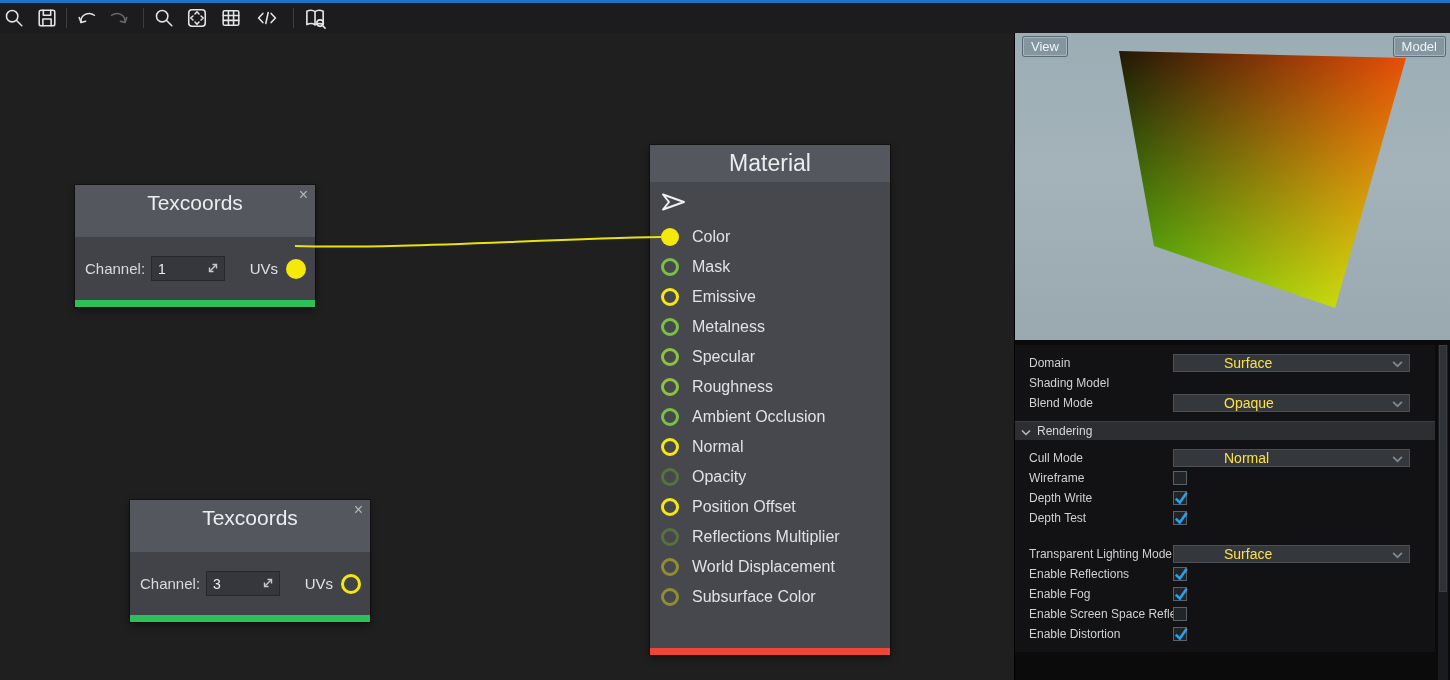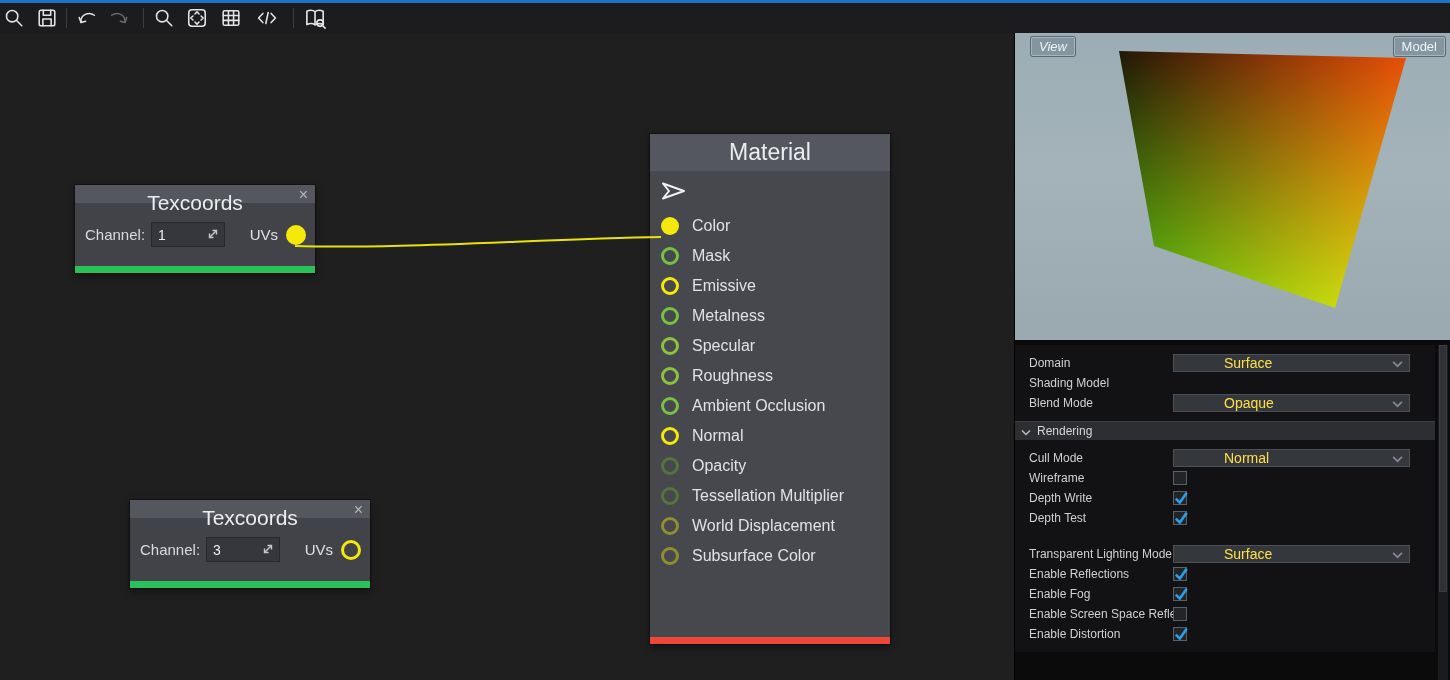--- a/index.html
+++ b/index.html
@@ -16,21 +16,21 @@
   .tb-icon.dim svg { stroke:#67686b; }
   .tb-sep { width:1px; height:20px; background:#3b3d40; }
 
   
   .graph { position:absolute; left:0; top:33px; width:1013px; height:647px; background:#1f1f20; }
   .wires { position:absolute; left:0; top:0; width:1013px; height:647px; pointer-events:none; z-index:6; }
 
   .node { position:absolute; width:240px; z-index:5;
           box-shadow:0 0 0 1px rgba(0,0,0,.35), 0 3px 8px rgba(0,0,0,.45); }
   .node-title { background:#55575f; color:#ecedee; text-align:center; position:relative; }
-  .tex-title { height:18px; line-height:35px; font-size:21px; }
+  .tex-title { height:52px; line-height:35px; font-size:21px; }
   .mat-title { height:37px; line-height:37px; font-size:23px; }
   .node-close { position:absolute; right:7px; top:1px; font-size:16px; color:#b4b8bd; cursor:pointer; line-height:18px; }
   .tex-body { background:#414348; height:63px; display:flex; align-items:center; padding:0 9px 0 10px; }
   .accent-bar { height:7px; width:100%; }
 
   .chan-label { font-size:15px; color:#d8dadc; margin-right:6px; }
   .chan-input { width:74px; height:25px; background:#35373c; border:1px solid #26282b;
                 display:flex; align-items:center; padding:0 5px 0 6px; }
   .chan-val { color:#eceef0; font-size:14px; flex:1; }
   .chan-expand svg { stroke:#c6c9cc; fill:none; stroke-width:1.4; }
@@ -45,21 +45,21 @@
   .m-port-label { font-size:16px; color:#e0e2e4; margin-left:13px; white-space:nowrap;text-align:right; }
 
   
   .panel { position:absolute; left:1014px; top:33px; width:436px; height:647px; background:#0b0b0c;
            border-left:1px solid #000; }
   .preview { position:absolute; left:0; top:0; width:436px; height:307px; overflow:hidden;
              background:linear-gradient(180deg,#9cadb5 0%,#a4b3b9 45%,#9aa9b0 100%); }
   .pv-btn { position:absolute; top:4px; z-index:3; font-size:13px; color:#eef3f5; padding:1px 7px;
             background:rgba(86,106,118,.35); border:1px solid #a3b6be; border-radius:2px;
             box-shadow:0 0 0 1px rgba(35,50,60,.55); cursor:pointer; }
-  .pv-view { left:16px;font-style:italic; } .pv-model { right:6px; }
+  .pv-view { left:8px; } .pv-model { right:6px; }
   .uv-quad { position:absolute; left:104px; top:18px; width:287px; height:257px; isolation:isolate;
              clip-path:polygon(0% 0%, 100% 2.7%, 75.3% 100%, 12.2% 75.9%); background:#060606; }
   .uv-quad .u { position:absolute; inset:0; background:linear-gradient(91deg,#1a0000 0%,#e81600 100%);
                 mix-blend-mode:screen; }
   .uv-quad .v { position:absolute; inset:0; background:linear-gradient(170deg,#001200 0%,#36d608 96%);
                 mix-blend-mode:screen; }
 
   .props { position:absolute; left:0; top:312px; width:420px; }
   .sec-header { height:19px; background:#2c2e32; border-top:1px solid #3a3c40; display:flex;
                 align-items:center; padding-left:6px; gap:6px; cursor:pointer; }
@@ -202,21 +202,21 @@
                 <polyline points="2.5,5.5 2.5,9.5 6.5,9.5"></polyline>
               </svg>
           </span>
         </span>
         <span class="uvs-label">UVs</span>
         <span class="port-circle" id="tex2-port" style="background: transparent; border: 3.5px solid rgb(244, 233, 11);"></span>
       </div>
       <div class="accent-bar" id="tex2-accent" style="background: rgb(43, 193, 90);"></div>
     </div>
 
-    <div class="node" style="left:650px; top:101px;">
+    <div class="node" style="left:650px; top:112px;">
       <div class="node-title mat-title">
         <span>Material</span>
       </div>
       <div class="mat-body">
         <div class="mat-arrow">
           <svg width="26" height="20" viewBox="0 0 26 20">
               <path d="M24 10 L3 17.5 L9 10 L3 2.5 Z"></path>
             </svg>
         </div>
         <div id="material-ports">
@@ -250,22 +250,26 @@
             </div>
             <div class="m-port-row">
               <span class="port-dot" style="background: transparent; border: 3px solid rgb(244, 233, 11);"></span>
               <span class="m-port-label">Normal</span>
             </div>
             <div class="m-port-row">
               <span class="port-dot" style="background: transparent; border: 3px solid rgb(83, 116, 61);"></span>
               <span class="m-port-label">Opacity</span>
             </div>
             <div class="m-port-row">
+              <span class="port-dot" style="background: transparent; border: 3px solid rgb(244, 233, 11);"></span>
+              <span class="m-port-label">Position Offset</span>
+            </div>
+            <div class="m-port-row">
               <span class="port-dot" style="background: transparent; border: 3px solid rgb(83, 116, 61);"></span>
-              <span class="m-port-label">Tessellation Multiplier</span>
+              <span class="m-port-label">Reflections Multiplier</span>
             </div>
             <div class="m-port-row">
               <span class="port-dot" style="background: transparent; border: 3px solid rgb(143, 143, 49);"></span>
               <span class="m-port-label">World Displacement</span>
             </div>
             <div class="m-port-row">
               <span class="port-dot" style="background: transparent; border: 3px solid rgb(143, 143, 49);"></span>
               <span class="m-port-label">Subsurface Color</span>
             </div>
           </div>

